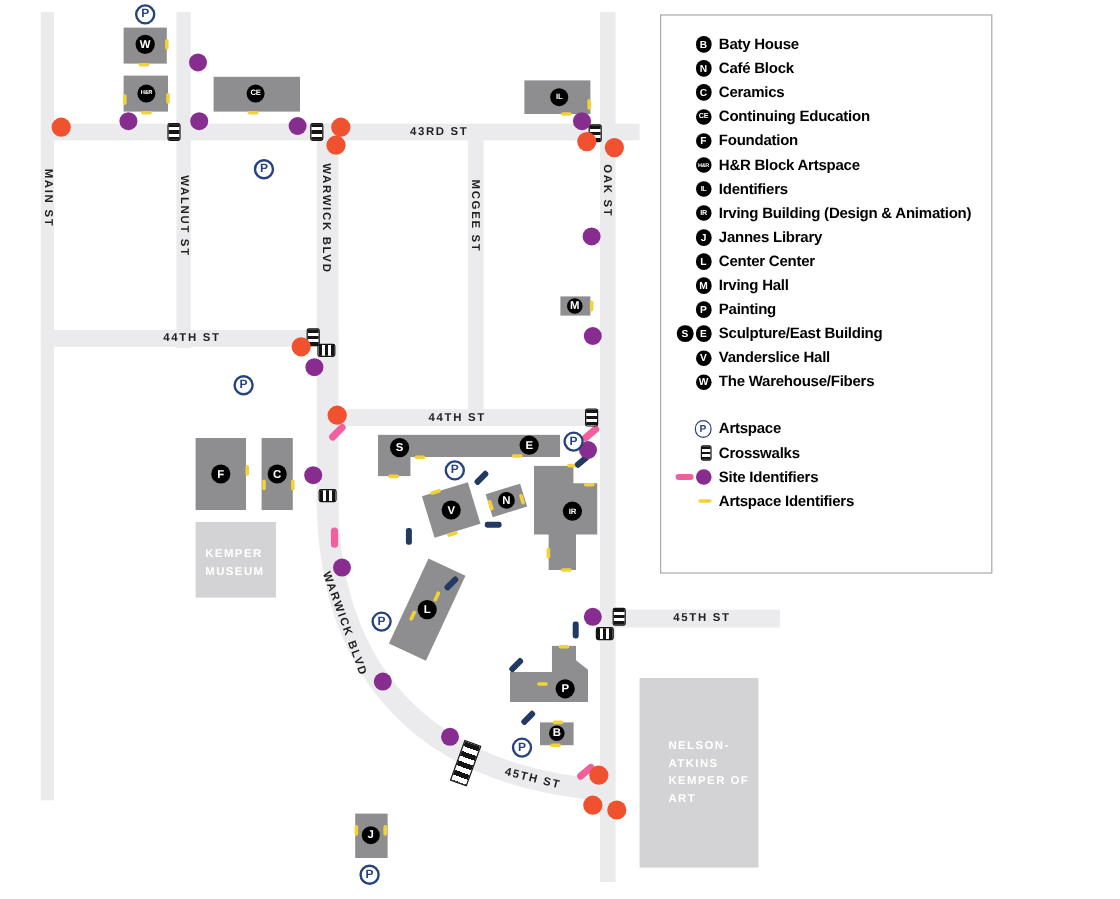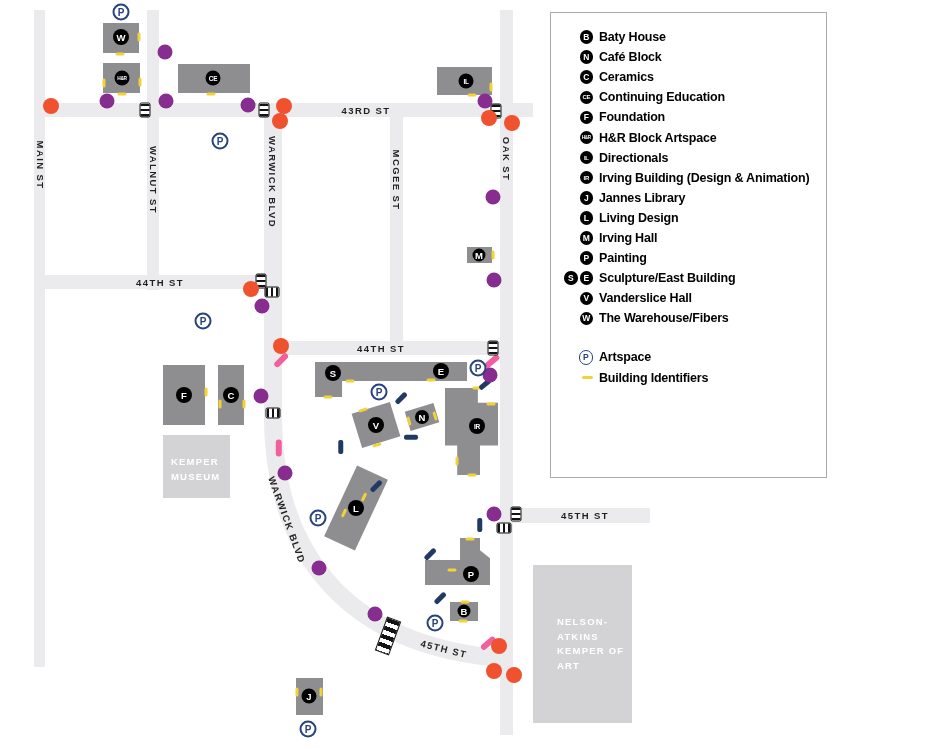--- a/index.html
+++ b/index.html
@@ -279,39 +279,39 @@
         <div class="lrow">
           <span class="licons">
             <span class="lcirc c3">H&amp;R</span>
           </span>
           <span class="llabel">H&amp;R Block Artspace</span>
         </div>
         <div class="lrow">
           <span class="licons">
             <span class="lcirc c2">IL</span>
           </span>
-          <span class="llabel">Directionals</span>
+          <span class="llabel">Identifiers</span>
         </div>
         <div class="lrow">
           <span class="licons">
             <span class="lcirc c2">IR</span>
           </span>
           <span class="llabel">Irving Building (Design &amp; Animation)</span>
         </div>
         <div class="lrow">
           <span class="licons">
             <span class="lcirc">J</span>
           </span>
           <span class="llabel">Jannes Library</span>
         </div>
         <div class="lrow">
           <span class="licons">
             <span class="lcirc">L</span>
           </span>
-          <span class="llabel">Living Design</span>
+          <span class="llabel">Center Center</span>
         </div>
         <div class="lrow">
           <span class="licons">
             <span class="lcirc">M</span>
           </span>
           <span class="llabel">Irving Hall</span>
         </div>
         <div class="lrow">
           <span class="licons">
             <span class="lcirc">P</span>
@@ -340,19 +340,32 @@
       </div>
     <div id="legend-symbols">
         <div class="lrow">
           <span class="licons">
             <span class="ls-parking">P</span>
           </span>
           <span class="llabel">Artspace</span>
         </div>
         <div class="lrow">
           <span class="licons">
+            <span class="ls-cw"></span>
+          </span>
+          <span class="llabel">Crosswalks</span>
+        </div>
+        <div class="lrow">
+          <span class="licons">
+            <span class="ls-pink"></span>
+            <span class="ls-purp"></span>
+          </span>
+          <span class="llabel">Site Identifiers</span>
+        </div>
+        <div class="lrow">
+          <span class="licons">
             <span class="ls-yel"></span>
           </span>
-          <span class="llabel">Building Identifiers</span>
+          <span class="llabel">Artspace Identifiers</span>
         </div>
       </div>
   </div>
 </div>
 
 </body></html>

